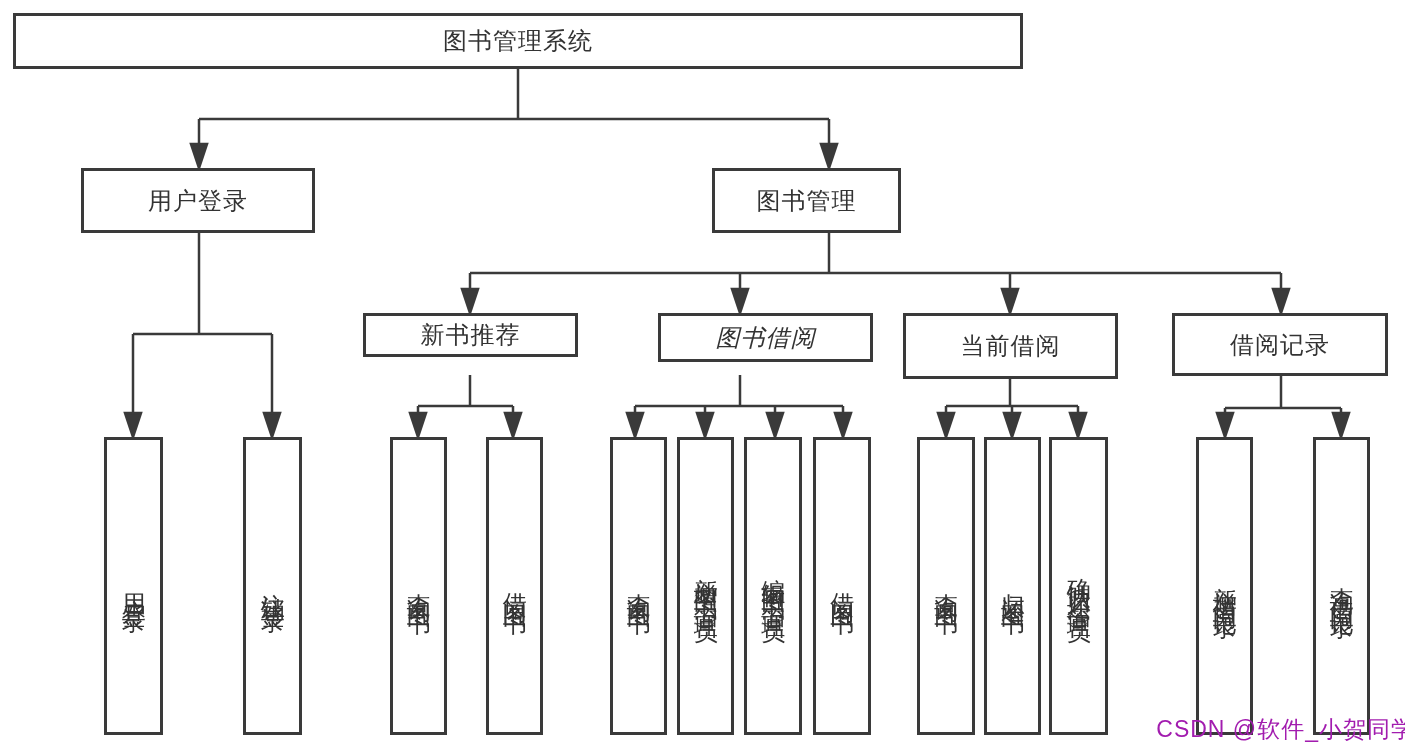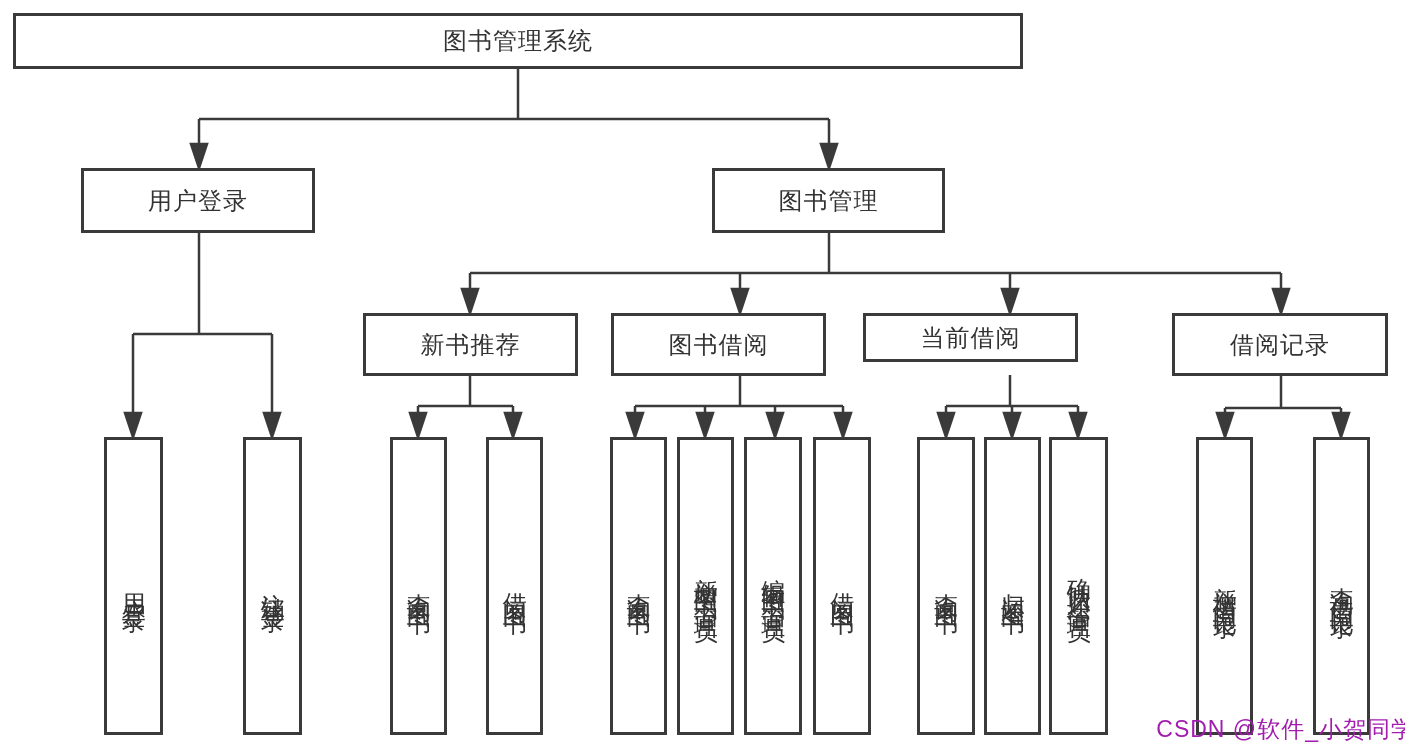--- a/index.html
+++ b/index.html
@@ -139,31 +139,31 @@
     </g>
   </svg>
 
   <div class="box hbox" style="left:13px; top:13px; width:1010px; height:56px;">
     <span>图书管理系统</span>
   </div>
 
   <div class="box hbox" style="left:81px; top:168px; width:234px; height:65px;">
     <span>用户登录</span>
   </div>
-  <div class="box hbox" style="left:712px; top:168px; width:233px; height:65px;">
+  <div class="box hbox" style="left:712px; top:168px; width:189px; height:65px;">
     <span>图书管理</span>
   </div>
 
-  <div class="box hbox" style="left:363px; top:313px; width:215px; height:63px;justify-content:center;">
+  <div class="box hbox" style="left:363px; top:313px; width:215px; height:44px;justify-content:center;">
     <span>新书推荐</span>
   </div>
-  <div class="box hbox" style="left:611px; top:313px; width:215px; height:63px;">
+  <div class="box hbox" style="left:658px; top:313px; width:215px; height:49px;font-style:italic;">
     <span>图书借阅</span>
   </div>
-  <div class="box hbox" style="left:863px; top:313px; width:215px; height:49px;">
+  <div class="box hbox" style="left:903px; top:313px; width:215px; height:66px;">
     <span>当前借阅</span>
   </div>
   <div class="box hbox" style="left:1172px; top:313px; width:216px; height:63px;">
     <span>借阅记录</span>
   </div>
 
   <div class="box vbox" style="left:104px; top:437px; width:59px; height:298px;">
     <span>用户登录</span>
   </div>
   <div class="box vbox" style="left:243px; top:437px; width:59px; height:298px;">

